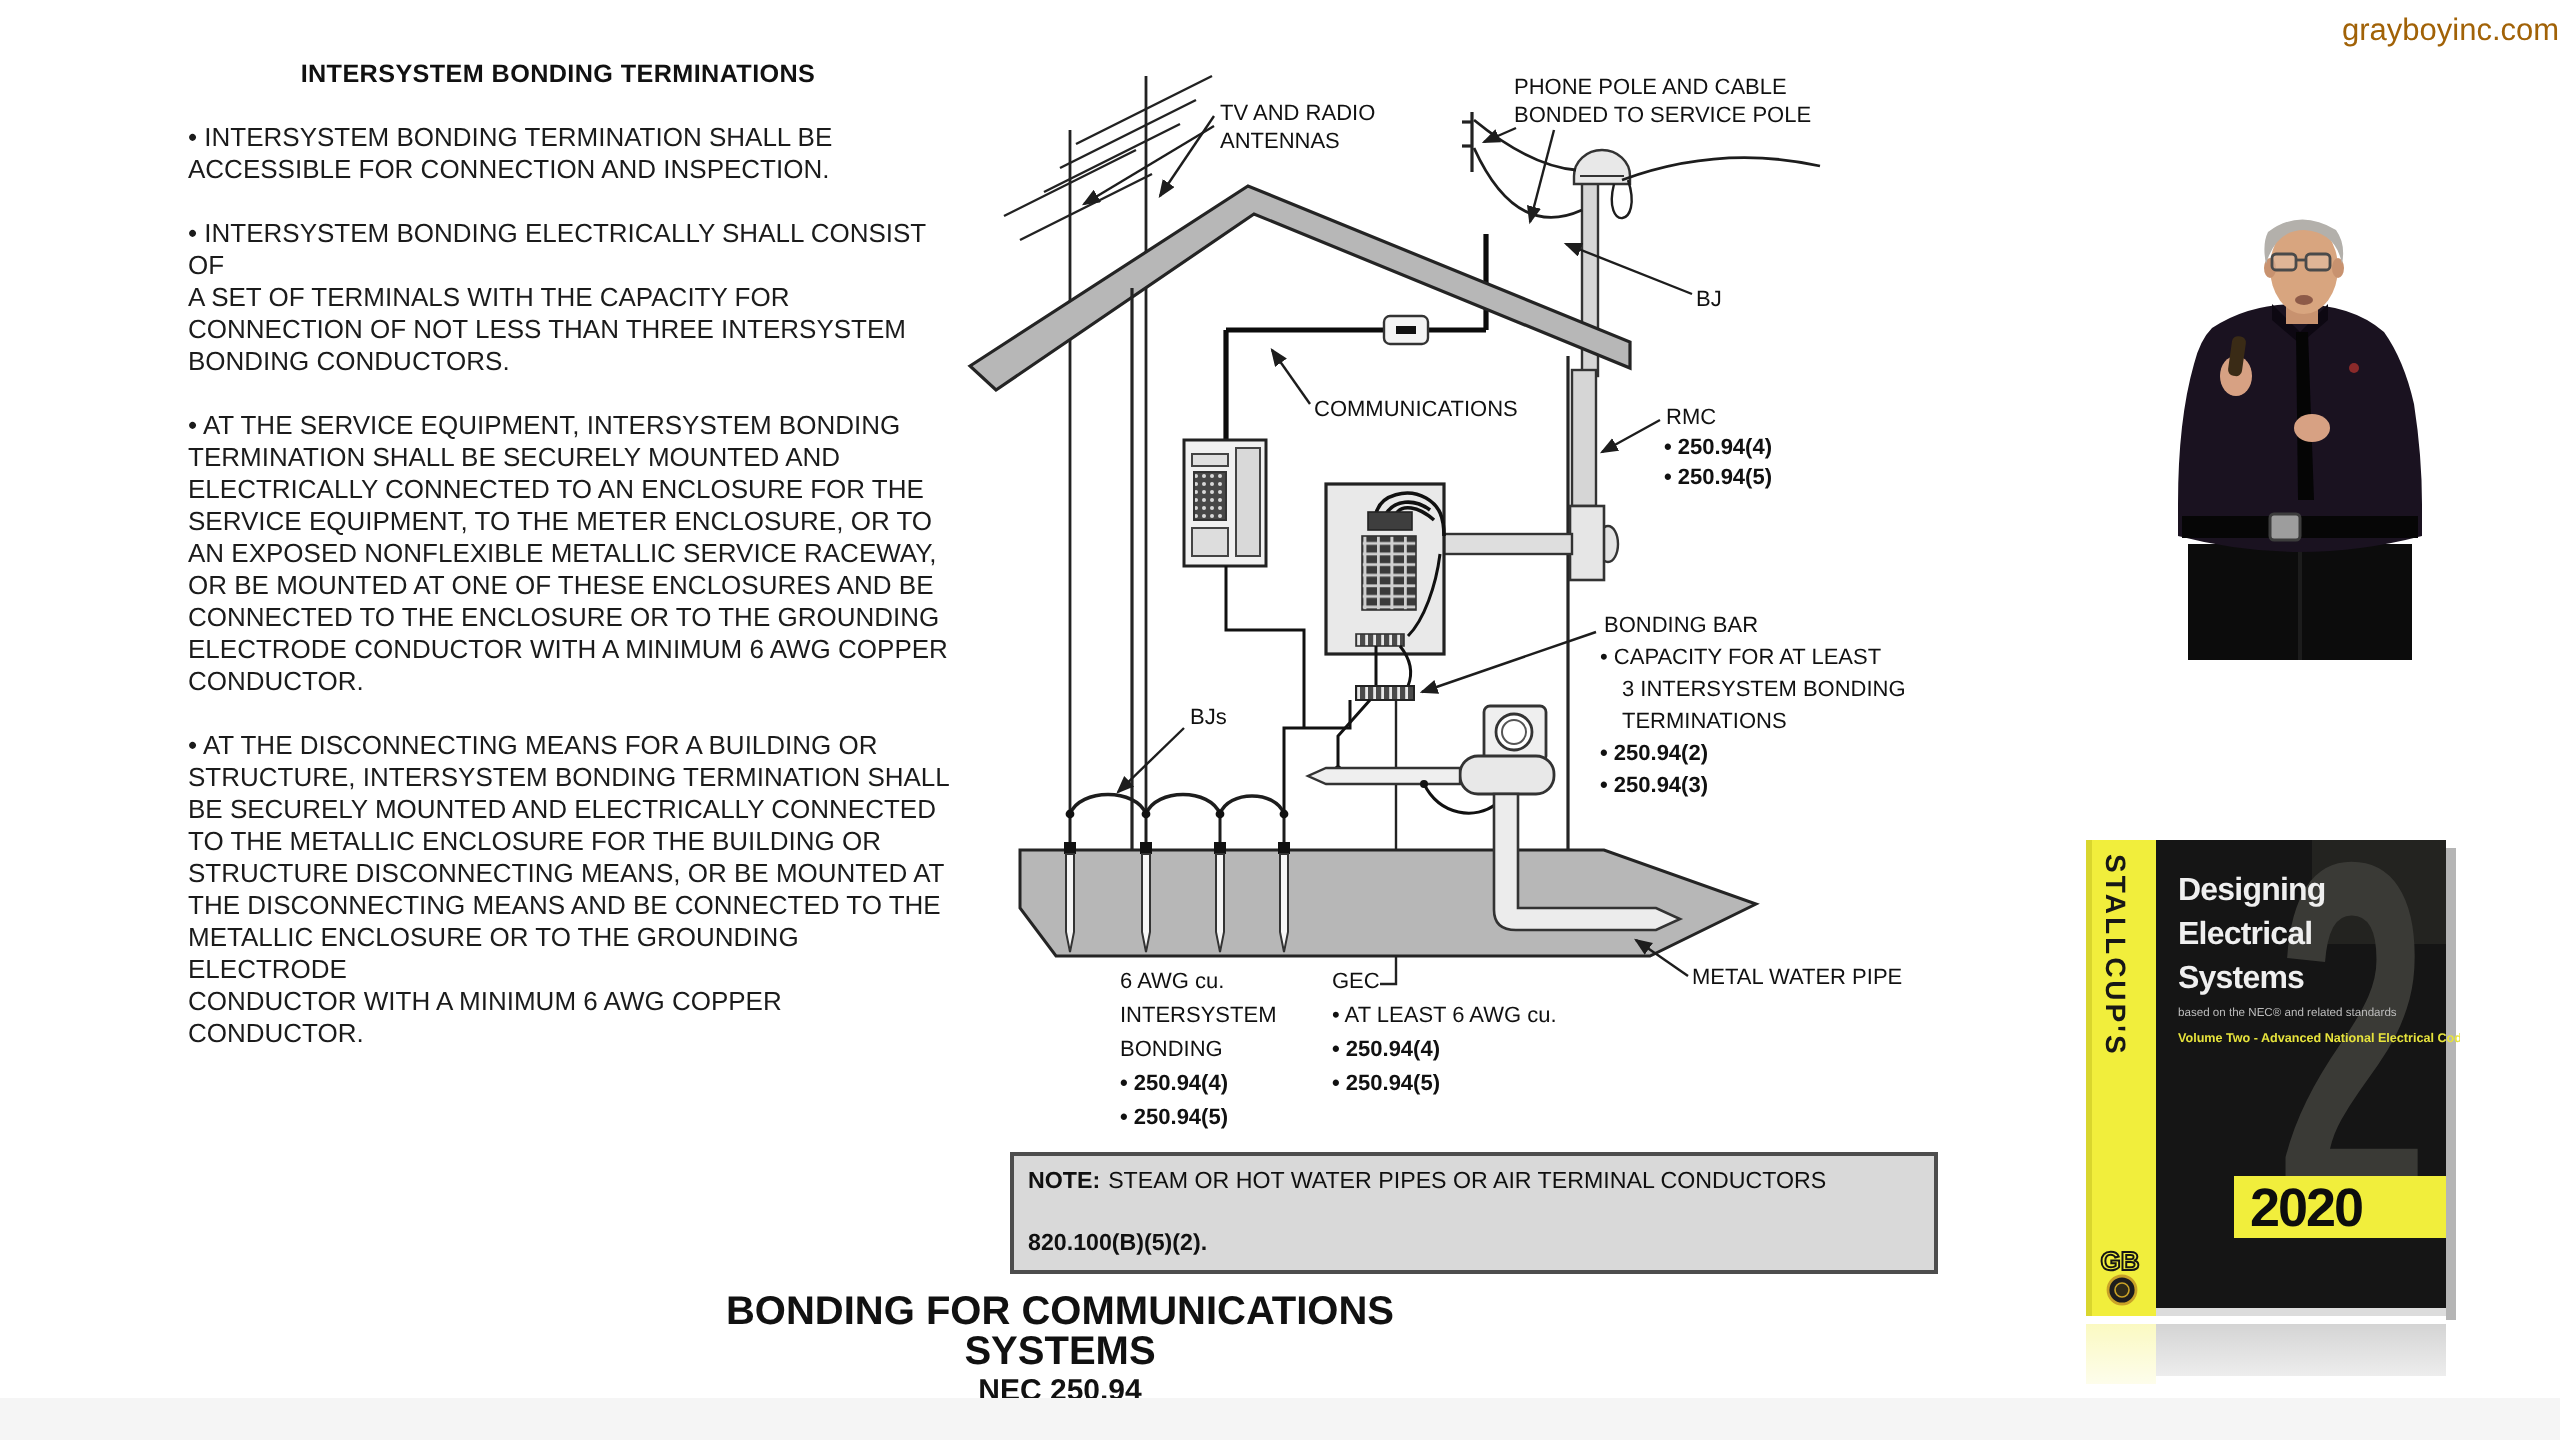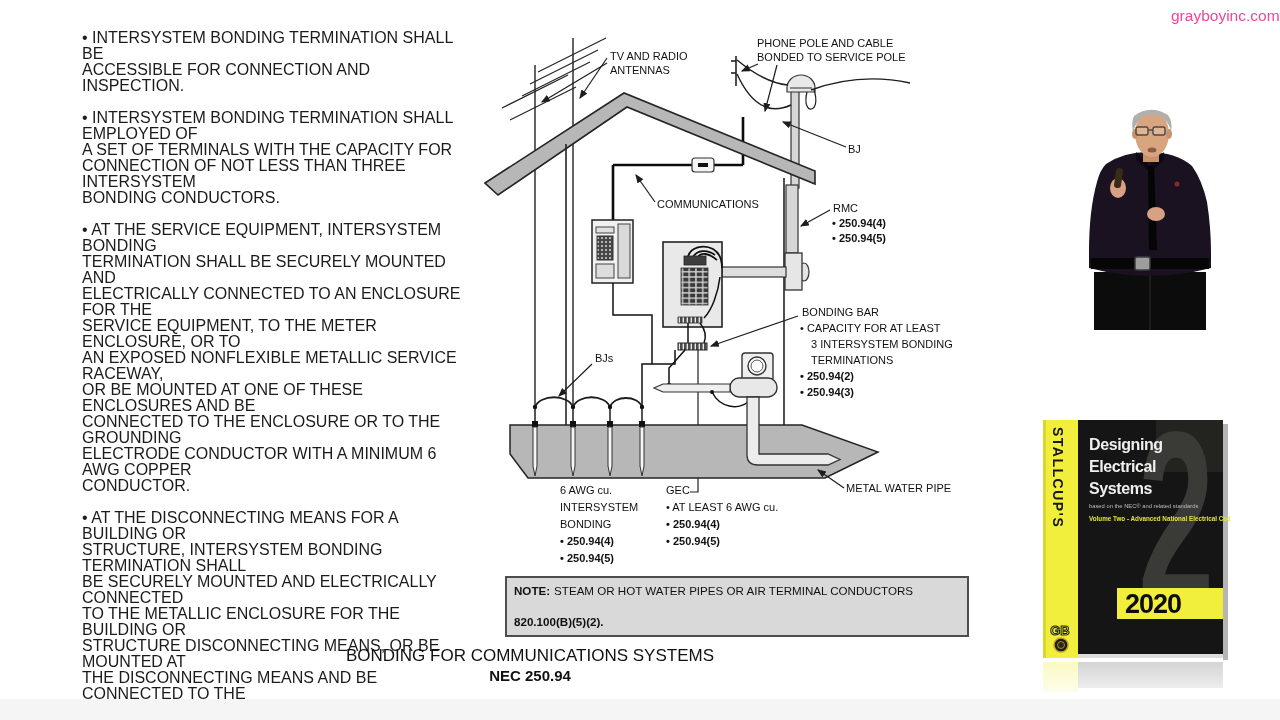--- a/index.html
+++ b/index.html
@@ -1,46 +1,47 @@
 <!DOCTYPE html>
 <html><head>
 <meta charset="utf-8">
 <style>
   html,body{margin:0;padding:0;background:#fff;}
   .stage{position:relative;width:1280px;height:720px;background:#ffffff;overflow:hidden;
          font-family:"Liberation Sans",sans-serif;color:#111;}
-  .watermark{position:absolute;left:1171px;top:7px;font-size:15.5px;color:#ec4899;text-align:right;}
+  .watermark{position:absolute;left:1171px;top:7px;font-size:15.5px;color:#a16207;text-align:right;}
   
   .panel{position:absolute;left:82px;top:30px;width:394px;}
   .panel-title{font-size:12.6px;font-weight:bold;text-align:center;margin:0 0 17px 0;letter-spacing:.2px;}
-  .bullet{white-space:pre-line;font-size:16px;line-height:16px;color:#1b1b1b;margin:0 0 16px 0;}
+  .bullet{white-space:pre-line;font-size:13px;line-height:16px;color:#1b1b1b;margin:0 0 16px 12px;}
   
   .note{position:absolute;left:505px;top:576px;width:446px;border:2px solid #4d4d4d;
         background:#d9d9d9;padding:5px 7px;font-size:11.6px;line-height:15.6px;color:#101010;}
   .note b{margin-right:4px;}
   
   .footer{position:absolute;left:330px;top:646px;width:400px;text-align:center;}
-  .footer .t1{font-size:17px;font-weight:normal;line-height:20px;}
+  .footer .t1{font-size:20px;font-weight:bold;line-height:20px;}
   .footer .t2{font-size:15px;font-weight:bold;line-height:19px;}
   .bottom-strip{position:absolute;left:0;top:699px;width:1280px;height:21px;background:#f5f5f5;}
   svg text{font-family:"Liberation Sans",sans-serif;}
   .dlbl{font-size:11px;fill:#111;}
   .dlbl-b{font-size:11px;font-weight:bold;fill:#111;}
 </style>
 </head>
 <body>
 
 <div class="stage">
 
   <div class="watermark">grayboyinc.com</div>
 
   <div class="panel">
+    <div class="panel-title">INTERSYSTEM BONDING TERMINATIONS</div>
     <div class="bullet">• INTERSYSTEM BONDING TERMINATION SHALL BE
 ACCESSIBLE FOR CONNECTION AND INSPECTION.</div>
-    <div class="bullet">• INTERSYSTEM BONDING TERMINATION SHALL EMPLOYED OF
+    <div class="bullet">• INTERSYSTEM BONDING ELECTRICALLY SHALL CONSIST OF
 A SET OF TERMINALS WITH THE CAPACITY FOR
 CONNECTION OF NOT LESS THAN THREE INTERSYSTEM
 BONDING CONDUCTORS.</div>
     <div class="bullet">• AT THE SERVICE EQUIPMENT, INTERSYSTEM BONDING
 TERMINATION SHALL BE SECURELY MOUNTED AND
 ELECTRICALLY CONNECTED TO AN ENCLOSURE FOR THE
 SERVICE EQUIPMENT, TO THE METER ENCLOSURE, OR TO
 AN EXPOSED NONFLEXIBLE METALLIC SERVICE RACEWAY,
 OR BE MOUNTED AT ONE OF THESE ENCLOSURES AND BE
 CONNECTED TO THE ENCLOSURE OR TO THE GROUNDING

